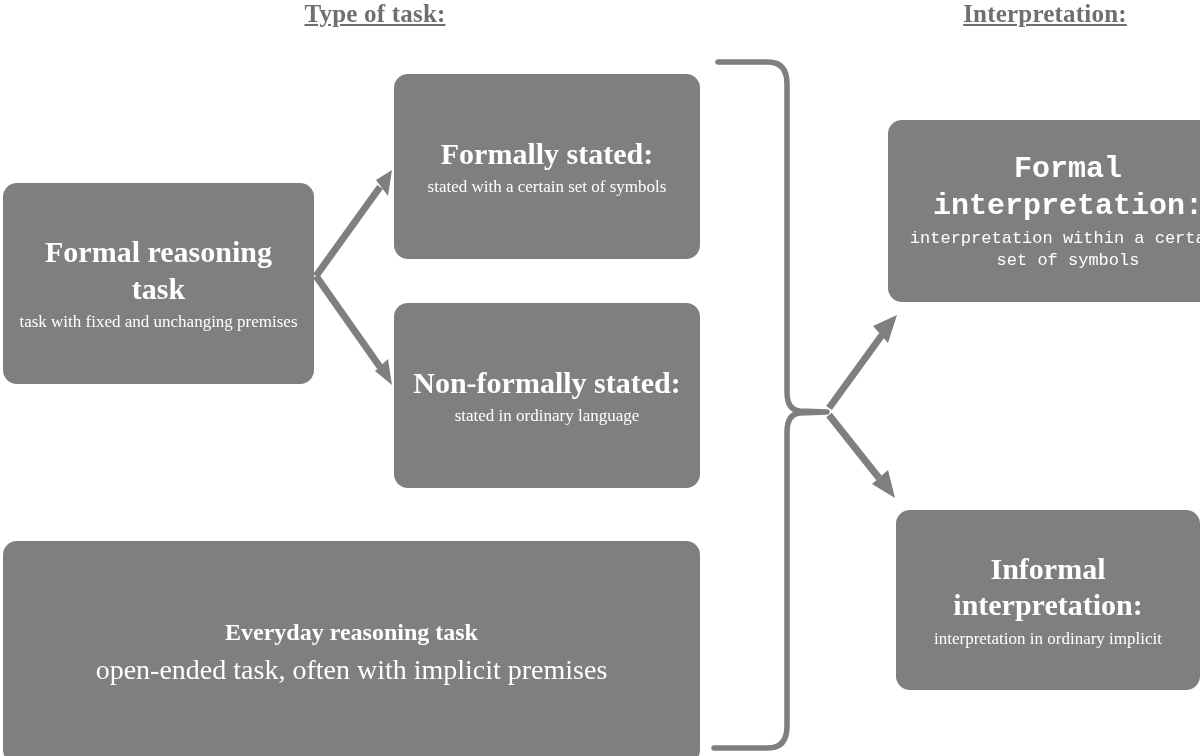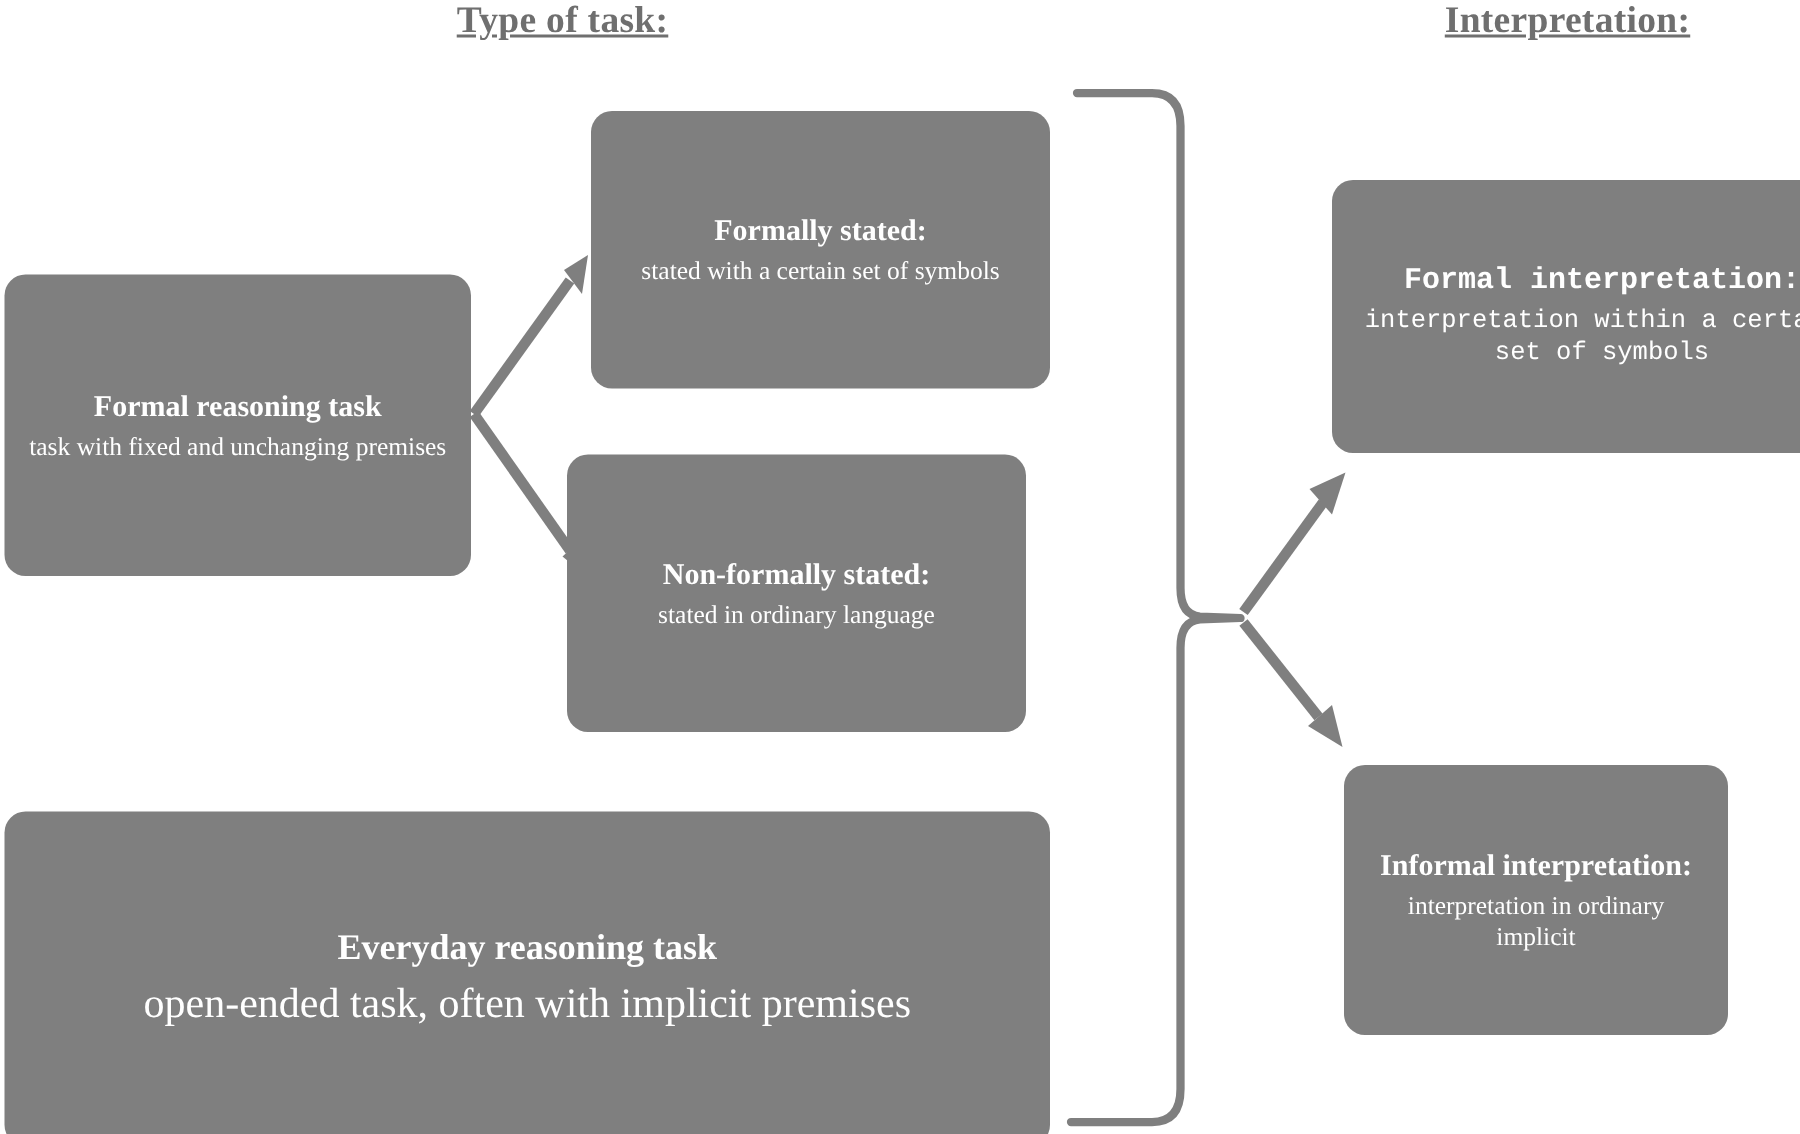--- a/index.html
+++ b/index.html
@@ -46,21 +46,21 @@
     display: flex;
     flex-direction: column;
     align-items: center;
     justify-content: center;
     text-align: center;
     box-sizing: border-box;
     padding: 6px 14px;
   }
   .node-title {
     font-weight: bold;
-    font-size: 20px;
+    font-size: 30px;
     line-height: 1.22;
     margin-bottom: 4px;
   }
   .node-desc {
     font-weight: normal;
     font-size: 17px;
     line-height: 1.25;
   }
   #box-formal-reasoning-task {
     left: 3px;
@@ -68,42 +68,42 @@
     width: 311px;
     height: 201px;
   }
   #box-formally-stated {
     left: 394px;
     top: 74px;
     width: 306px;
     height: 185px;
   }
   #box-non-formally-stated {
-    left: 378px;
+    left: 394px;
     top: 303px;
     width: 306px;
     height: 185px;
   }
   #box-everyday-reasoning-task {
     left: 3px;
     top: 541px;
     width: 697px;
     height: 223px;
   }
   #box-formal-interpretation {
     left: 888px;
     top: 120px;
     width: 360px;
     height: 182px;
     font-family: Liberation Mono, monospace;
   }
   #box-informal-interpretation {
     left: 896px;
     top: 510px;
-    width: 256px;
+    width: 304px;
     height: 180px;
   }
   #box-everyday-reasoning-task .node-title { font-size: 24px; }
   #box-everyday-reasoning-task .node-desc  { font-size: 28px; }
 
   svg.connectors {
     position: absolute;
     left: 0;
     top: 0;
     width: 1200px;

